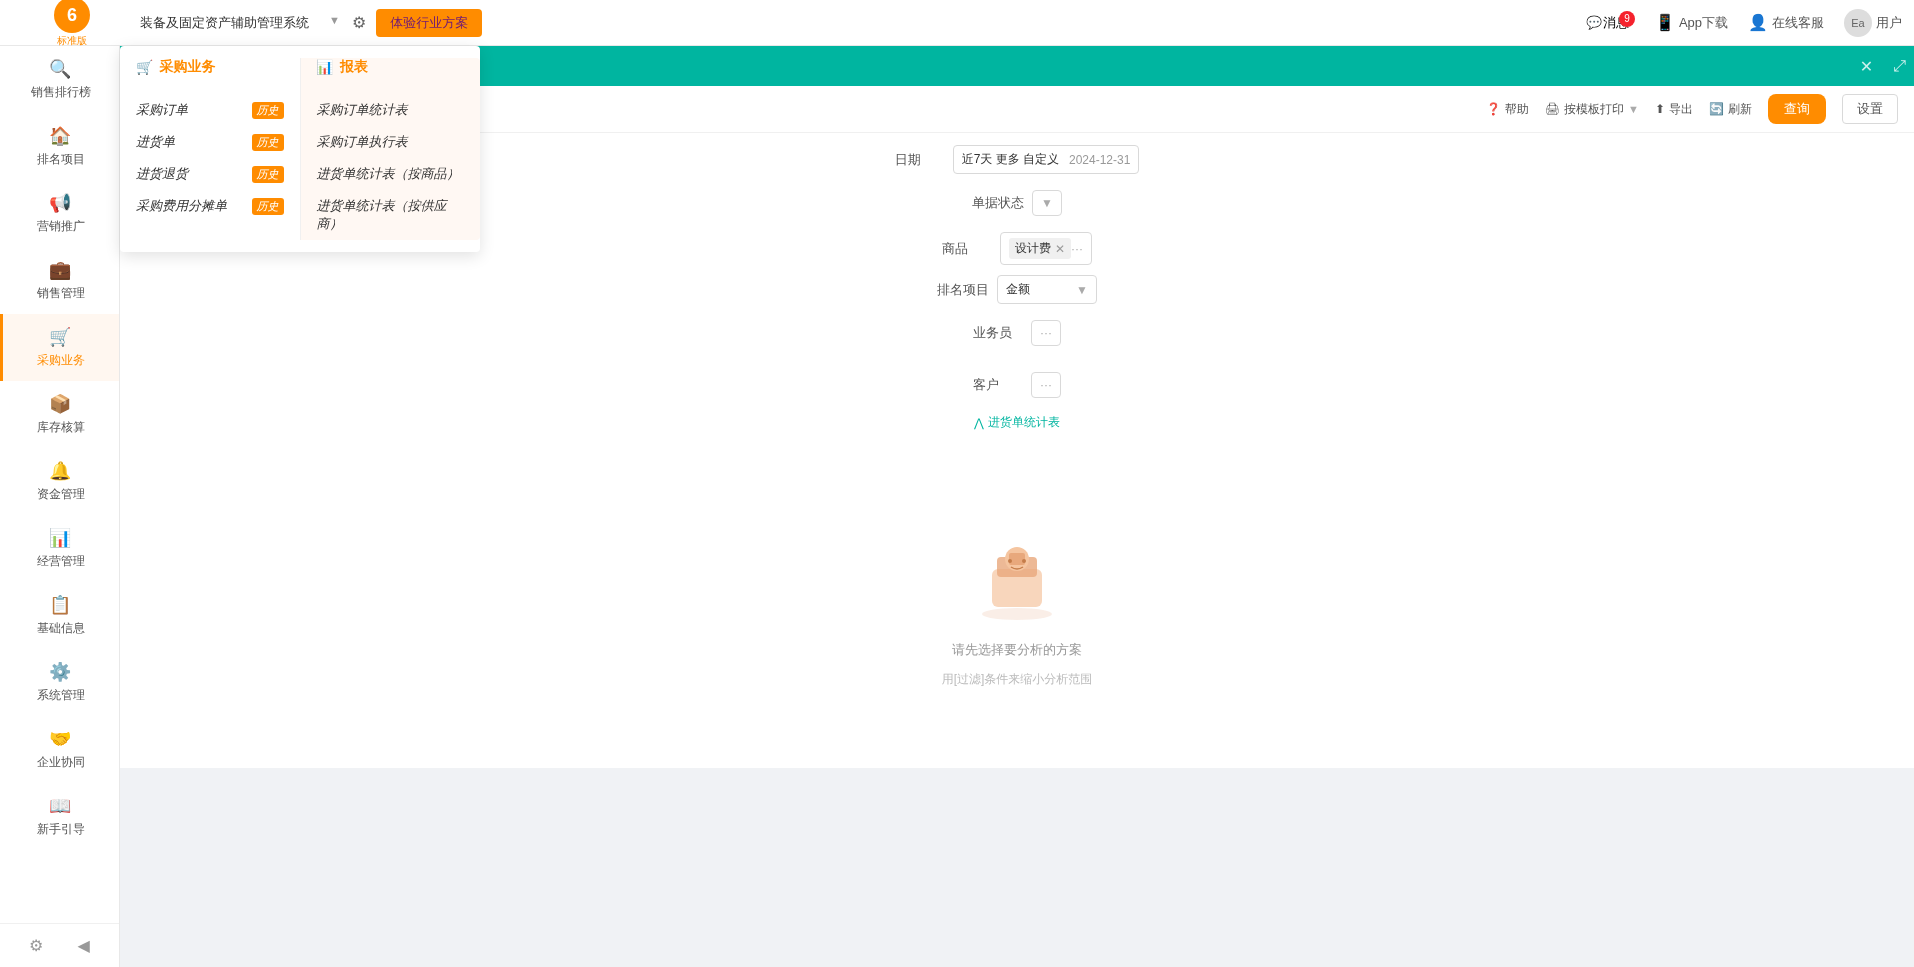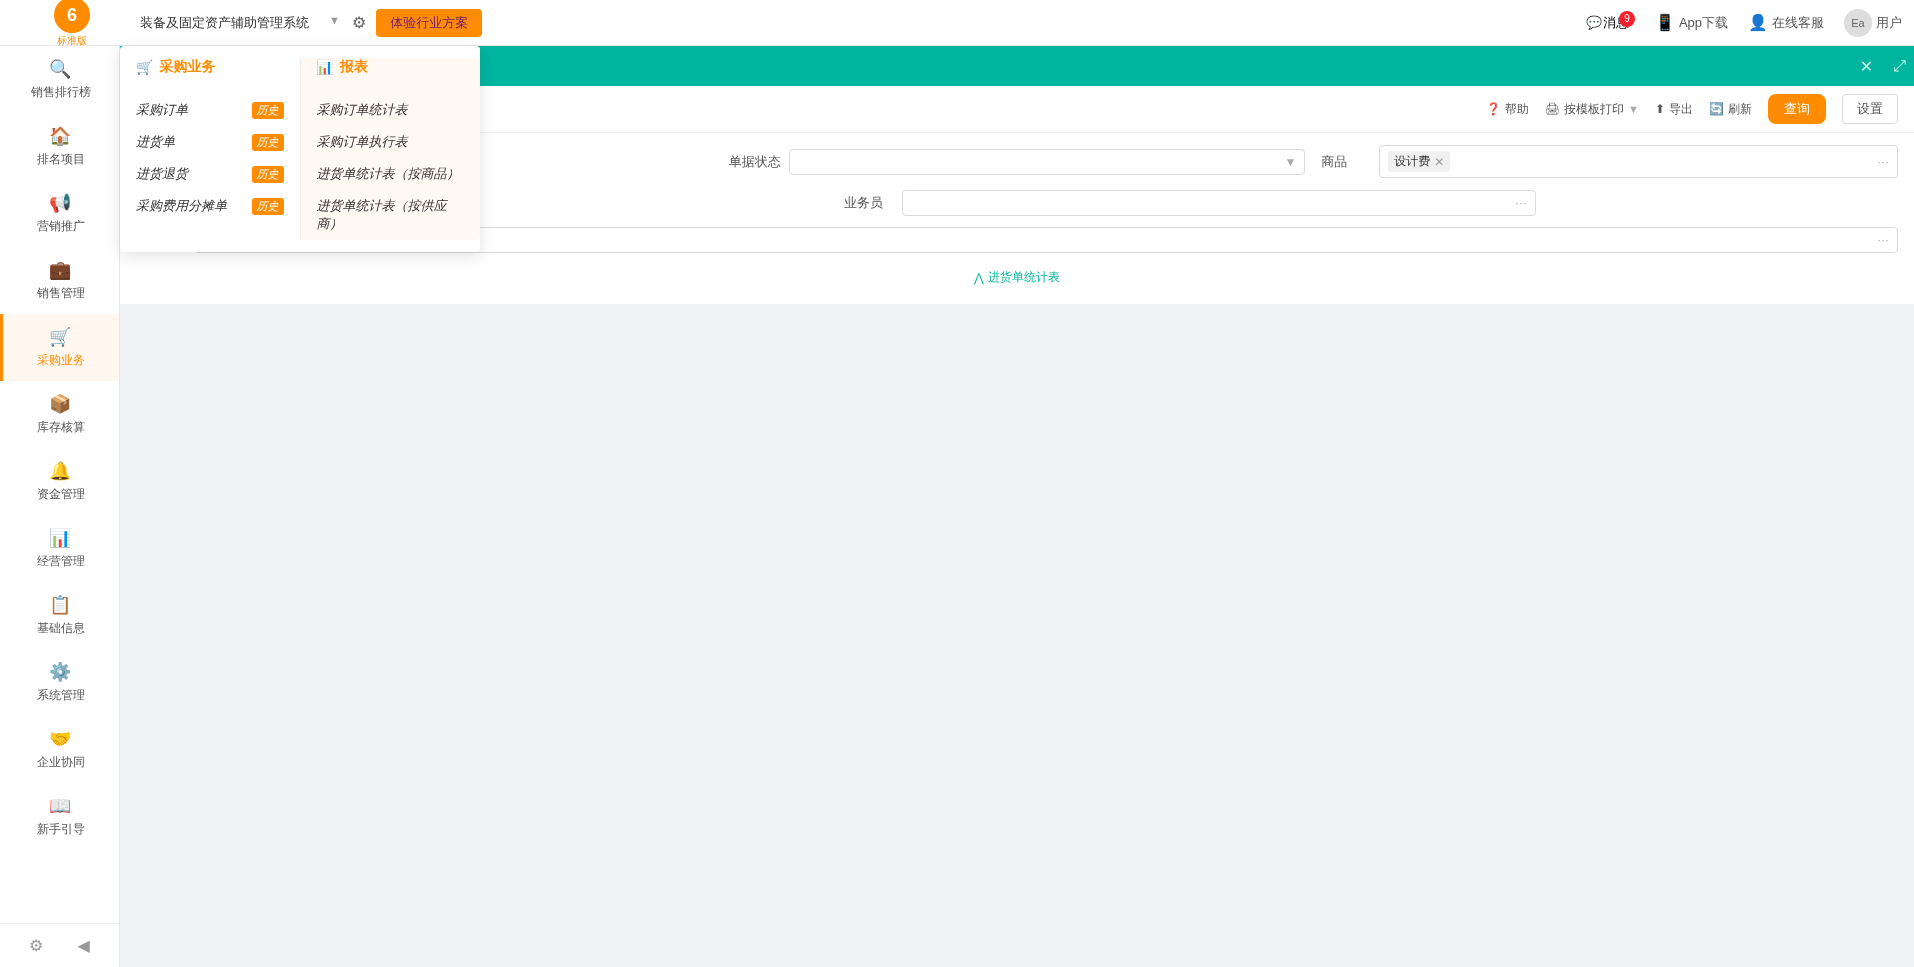--- a/index.html
+++ b/index.html
@@ -191,21 +191,21 @@
       font-size: 13px;
       background: #fff;
     }
 
     
     .filter-area {
       background: #fff;
       padding: 12px 16px;
     }
     .filter-row {
-      display: flex; align-items: center; gap: 16px; margin-bottom: 10px;
+      display: flex; align-items: center; gap: 16px; margin-bottom: 10px; flex-direction: column;
     }
     .filter-item {
       display: flex; align-items: center; gap: 8px; flex: 1;
     }
     .filter-label { color: #555; font-size: 13px; white-space: nowrap; min-width: 50px; }
     .filter-input {
       flex: 1;
       border: 1px solid #d9d9d9;
       border-radius: 4px;
       padding: 5px 8px;
@@ -489,20 +489,34 @@
               </div>
             </div>
           </div>
 
           <div class="collapse-btn">
             <span>⋀</span>
             <span>进货单统计表</span>
           </div>
         </div>
 
+        <div class="empty-state">
+          <svg class="empty-icon" viewBox="0 0 100 100">
+            <ellipse cx="50" cy="85" rx="35" ry="6" fill="#f5ddd0" opacity="0.5"></ellipse>
+            <rect x="25" y="40" width="50" height="38" rx="6" fill="#f5c5a0" opacity="0.7"></rect>
+            <rect x="30" y="28" width="40" height="20" rx="4" fill="#e8a87c" opacity="0.8"></rect>
+            <circle cx="50" cy="30" r="12" fill="#f5c5a0"></circle>
+            <rect x="42" y="24" width="16" height="12" rx="2" fill="#e8a87c"></rect>
+            <circle cx="43" cy="32" r="2" fill="#c47c4a"></circle>
+            <circle cx="57" cy="32" r="2" fill="#c47c4a"></circle>
+            <path d="M44 38 Q50 42 56 38" stroke="#c47c4a" stroke-width="1.5" fill="none"></path>
+          </svg>
+          <div class="empty-text">请先选择要分析的方案</div>
+          <div class="empty-hint">用[过滤]条件来缩小分析范围</div>
+        </div>
       </div>
     </div>
   </div>
 </div>
 
 <div class="dropdown-overlay">
   <div class="dropdown-panel">
 
     <div class="dropdown-col">
       <div class="dropdown-header">

